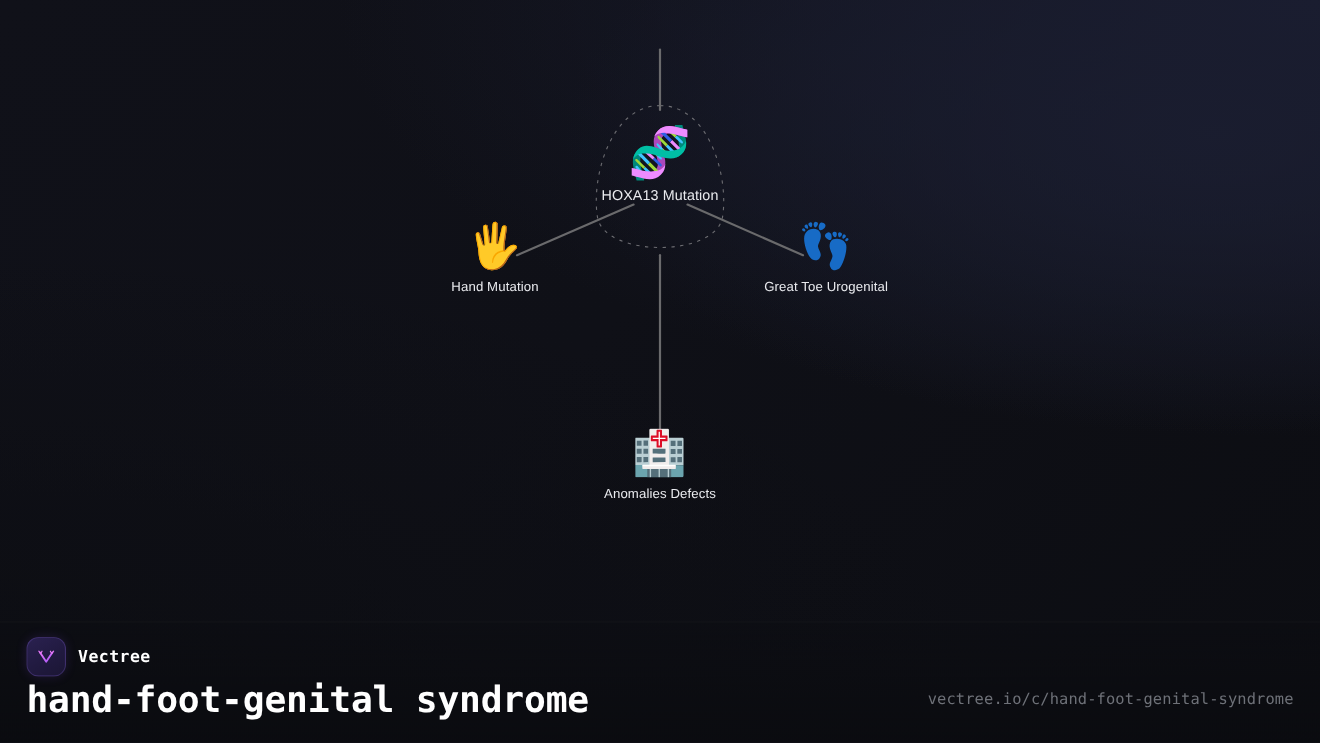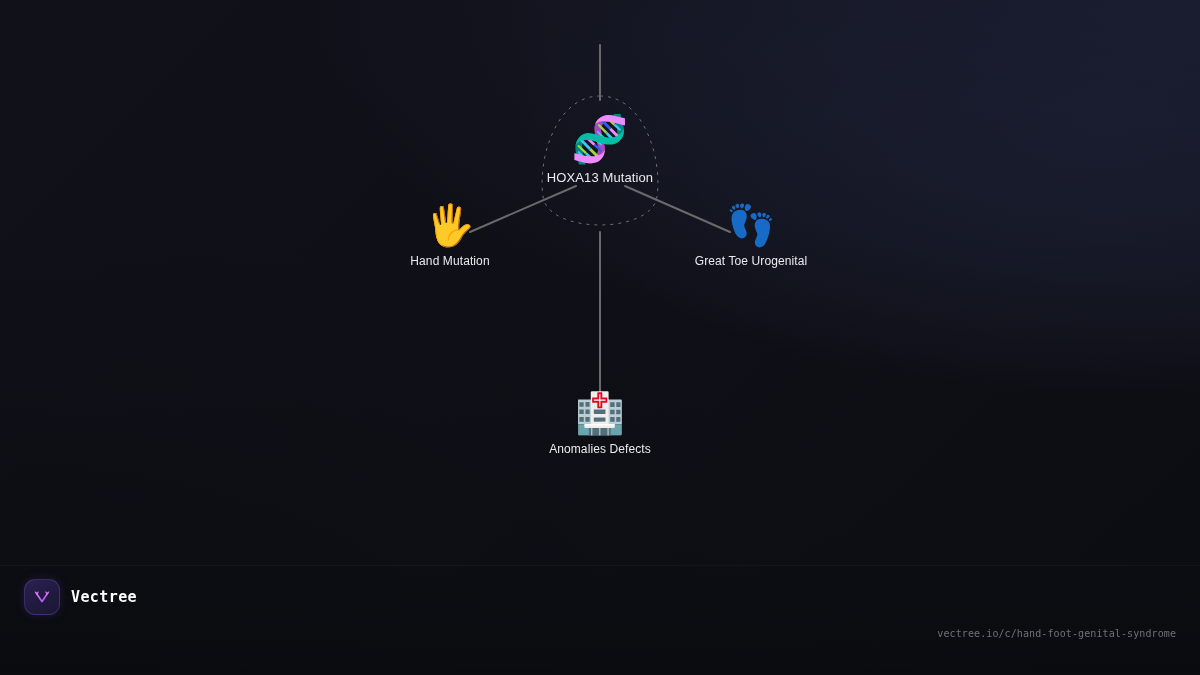--- a/index.html
+++ b/index.html
@@ -122,21 +122,21 @@
     font-weight: bold;
     color: #ffffff;
     letter-spacing: -0.2px;
     white-space: nowrap;
   }
   #page-url {
     position: absolute;
     right: 24px;
     top: 62px;
     font-family: "DejaVu Sans Mono", "Liberation Mono", monospace;
-    font-size: 10px;
+    font-size: 14px;
     color: #6e7178;
     letter-spacing: 0.1px;
     white-space: nowrap;
     margin-left: 40px;
   }
 </style>
 </head>
 <body>
 
 <div id="stage">
@@ -181,17 +181,18 @@
             </linearGradient>
           </defs>
           <path d="M4.4 6.2 L10 14.6 L15.6 6.2" fill="none" stroke="url(#vgrad)" stroke-width="1.7" stroke-linecap="round" stroke-linejoin="round"></path>
           <path d="M3.3 5.0 L4.9 6.9 M6.2 5.0 L5.3 6.6" fill="none" stroke="#e879f9" stroke-width="1.1" stroke-linecap="round"></path>
           <path d="M16.7 5.0 L15.1 6.9 M13.8 5.0 L14.7 6.6" fill="none" stroke="#e879f9" stroke-width="1.1" stroke-linecap="round"></path>
         </svg>
       </div>
       <div id="brand-name">Vectree</div>
     </div>
 
+    <div id="page-title">hand-foot-genital syndrome</div>
 
     <div id="page-url">vectree.io/c/hand-foot-genital-syndrome</div>
 
   </div>
 </div>
 
 </body></html>

